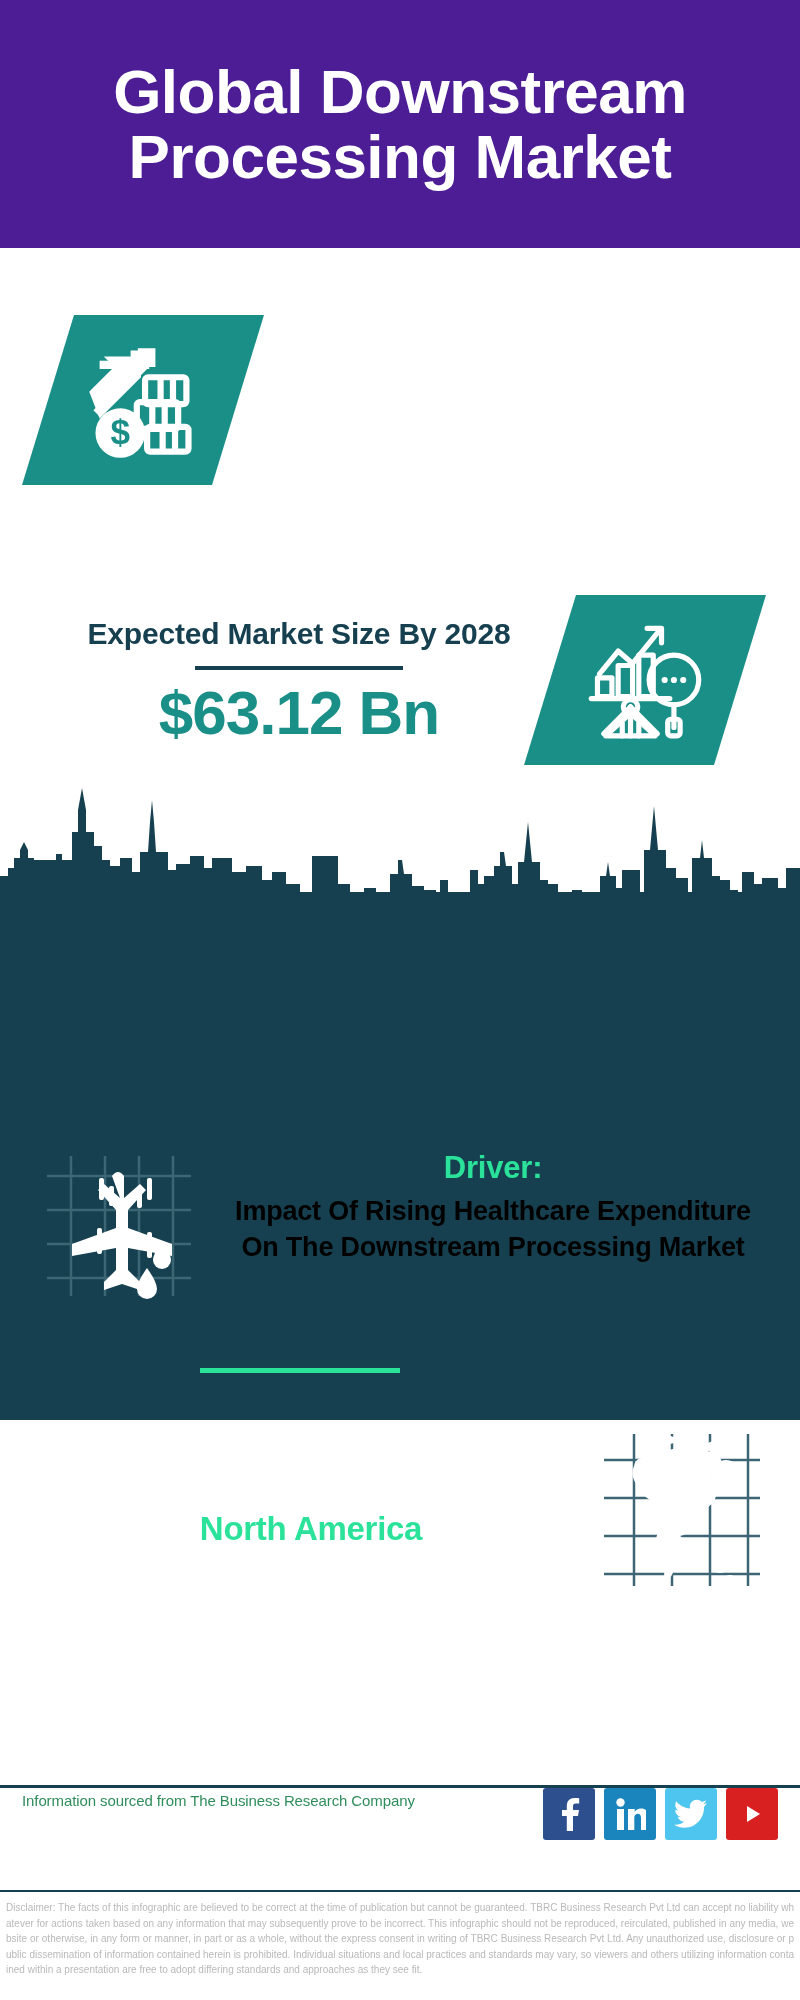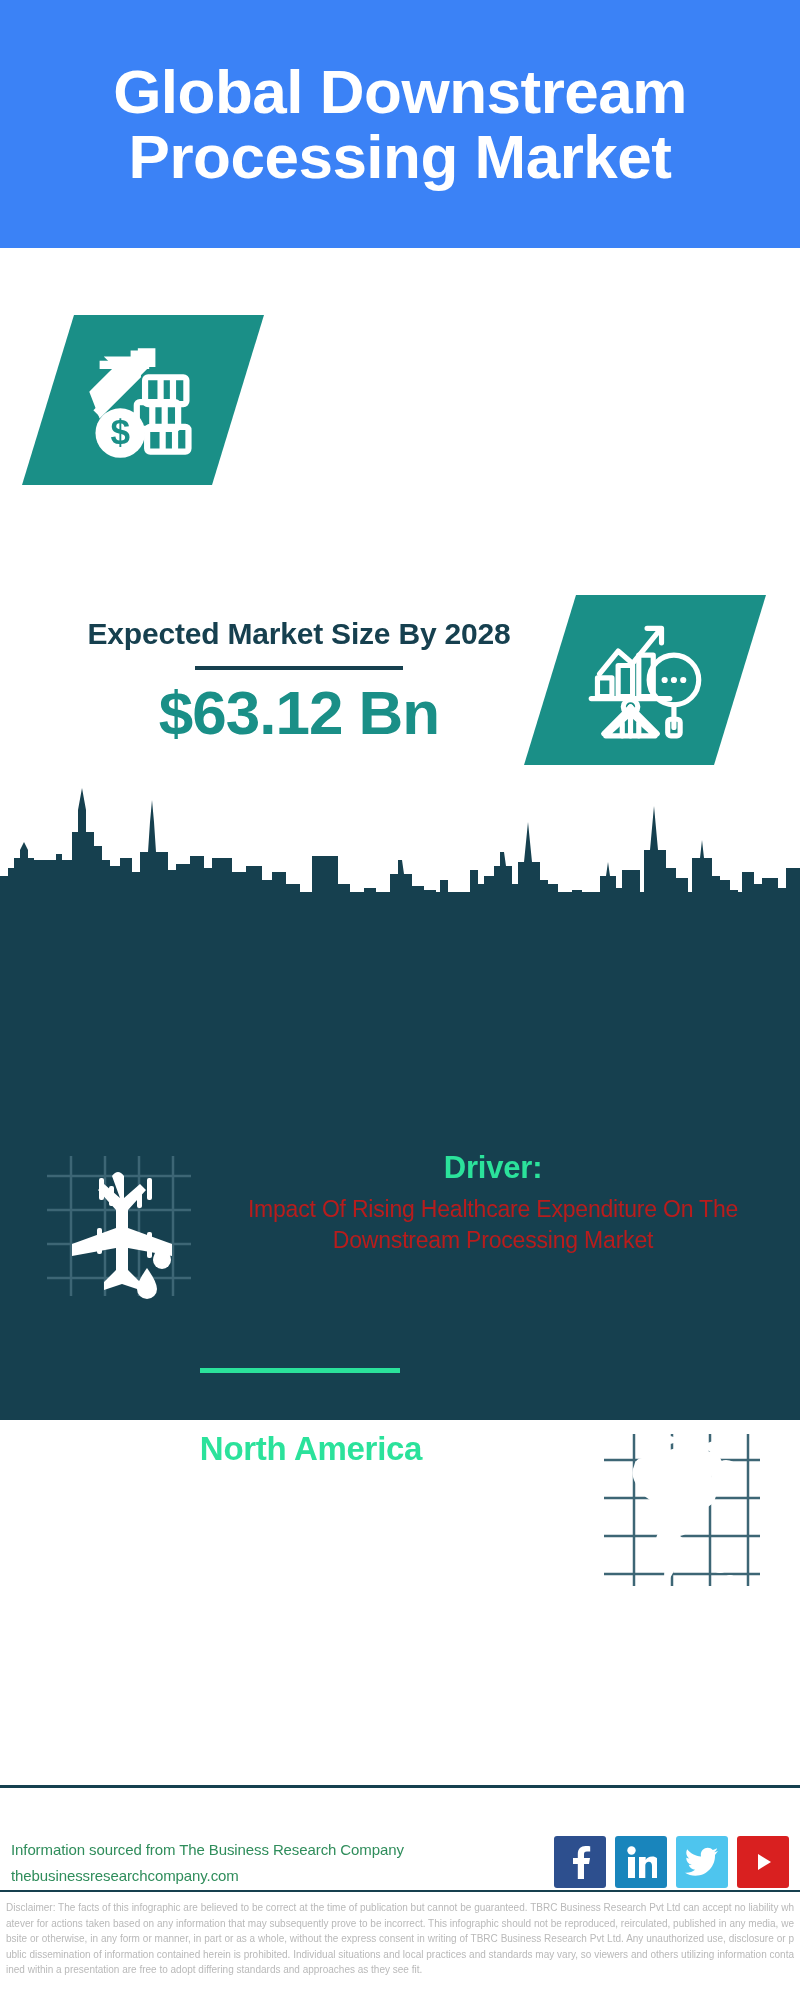--- a/index.html
+++ b/index.html
@@ -14,21 +14,21 @@
     height: 2000px;
     overflow: hidden;
     background: #ffffff;
   }
 
   
   .header {
     position: absolute;
     left: 0; top: 0;
     width: 800px; height: 248px;
-    background: #3b82f6;
+    background: #4c1d95;
     display: flex;
     align-items: center;
     justify-content: flex-end;
     padding: 0 38px;
   }
   .header-title {
     color: #ffffff;
     font-family: "Liberation Sans Narrow", "Liberation Sans", sans-serif;
     font-size: 62px;
     font-weight: 700;
@@ -123,40 +123,40 @@
   }
   .driver-text { flex: 1 1 auto; padding: 0 28px 0 6px; text-align: center; }
   .driver-head {
     color: #2be29b;
     font-size: 31px;
     font-weight: 700;
     margin-bottom: 8px;
     letter-spacing: -0.2px;
   }
   .driver-body {
-    color: #b91c1c;
-    font-size: 23px;
-    font-weight: 400;
+    color: #000000;
+    font-size: 27px;
+    font-weight: 700;
     line-height: 1.33;
     letter-spacing: -0.2px;
   }
 
   .mid-rule {
     position: absolute;
     left: 200px; top: 1368px;
     width: 200px; height: 5px;
     background: #2be29b;
   }
 
   .region-block {
     position: absolute;
     left: 0; top: 1430px;
     width: 800px;
     display: flex;
-    align-items: flex-start;
+    align-items: flex-end;
   }
   .region-text { flex: 1 1 auto; text-align: center; padding-left: 30px; }
   .region-name {
     color: #2be29b;
     font-size: 33px;
     font-weight: 700;
     letter-spacing: -0.3px;
     margin-bottom: 4px;
   }
   .region-sub {
@@ -179,22 +179,22 @@
     position: absolute;
     left: 0; top: 1785px;
     width: 800px; height: 3px;
     background: #16404f;
   }
   .footer {
     position: absolute;
     left: 0; top: 1788px;
     width: 800px; height: 100px;
     display: flex;
-    align-items: flex-end;
-    padding: 0 11px;
+    align-items: flex-start;
+    padding: 0 22px;
   }
   .footer-text { flex: 1 1 auto; }
   .footer-line {
     color: #2f8d5b;
     font-family: "Liberation Sans Narrow", "Liberation Sans", sans-serif;
     font-size: 15px;
     line-height: 1.7;
     letter-spacing: -0.1px;
   }
   .socials { display: flex; gap: 9px; flex: 0 0 auto; }
@@ -398,21 +398,20 @@
           <ellipse cx="128" cy="148" rx="5" ry="3"></ellipse>
         </g>
       </svg>
     </div>
   </div>
 
   <div class="footer-divider"></div>
   <div class="footer">
     <div class="footer-text">
       <div class="footer-line">Information sourced from The Business Research Company</div>
-      <div class="footer-line">thebusinessresearchcompany.com</div>
     </div>
     <div class="socials">
       <div class="social s-fb">
         <svg width="30" height="34" viewBox="0 0 30 34">
             <path fill="#ffffff" d="M19 34 V19 h5 l1 -6 h-6 V9.5 c0 -1.7 0.5 -2.9 3 -2.9 h3.2 V1.2 C24.6 1.1 22.7 1 20.5 1 C15.9 1 12.8 3.8 12.8 9 v4 H8 v6 h4.8 v15 Z"></path>
           </svg>
       </div>
       <div class="social s-li">
         <svg width="32" height="34" viewBox="0 0 32 34">
           <rect x="3" y="12" width="7" height="21" fill="#ffffff"></rect>

